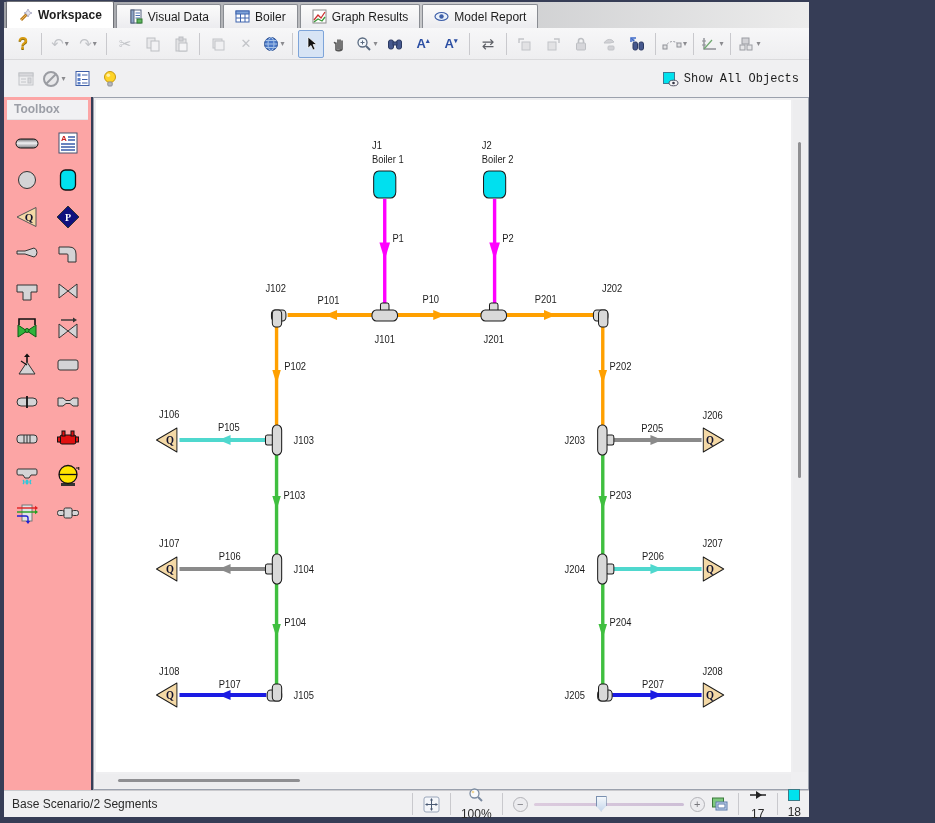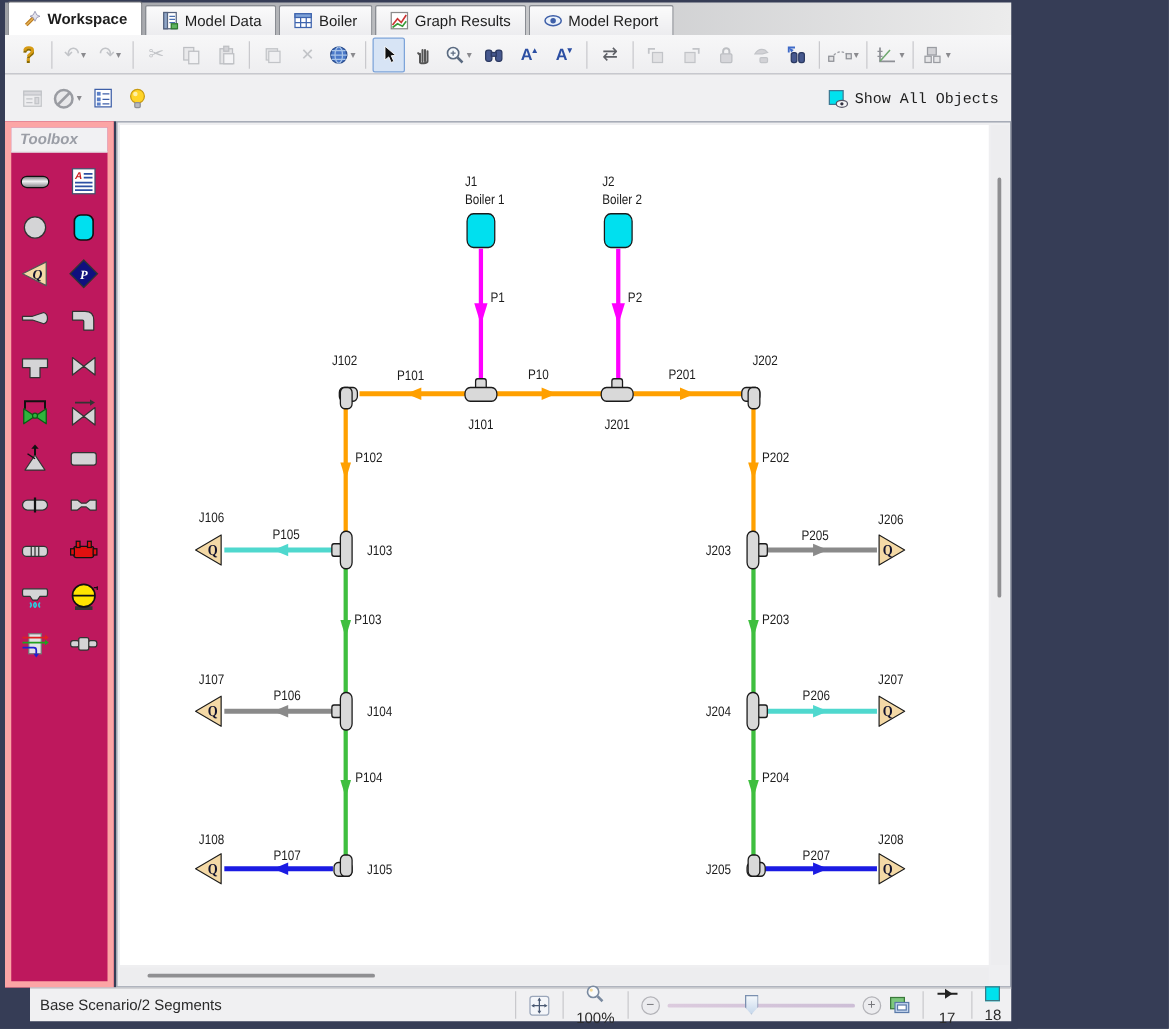--- a/index.html
+++ b/index.html
@@ -28,21 +28,21 @@
   .glyph-dis{color:#C2C4C8;font-size:15px;line-height:1;}
   .glyph-en{color:#5E6066;font-size:15px;line-height:1;}
   .help-q{font-size:17px;font-weight:bold;color:#D79B13;text-shadow:0 1px 0 #8a6a00;}
   .fontA{font-size:13px;font-weight:bold;color:#2C4FA3;line-height:1;}
   .fontA .tri{font-size:7px;vertical-align:super;}
   .showall{margin-left:auto;margin-right:10px;display:flex;align-items:center;gap:5px;
     font-size:12px;color:#1d1d1d;font-family:Liberation Mono, monospace;}
 
   
   .toolbox{position:absolute;left:4px;top:97px;width:87px;bottom:33px;
-    background:#be185d;border:5px solid #fca5a5;box-sizing:border-box;font-style:italic;}
+    background:#fca5a5;border:3px solid #fca5a5;box-sizing:border-box;}
   .toolbox-title{height:17px;font-size:12px;font-weight:bold;color:#9B9EA6;
     padding:2px 0 0 7px;background:#F1F1F3;border-bottom:1px solid #E3E3E6;}
   .toolbox-grid{display:grid;grid-template-columns:1fr 1fr;justify-items:center;
     row-gap:12px;padding-top:10px;}
   .tool{width:30px;height:25px;display:flex;align-items:center;justify-content:center;}
 
   
   .canvas{position:absolute;left:93px;top:97px;right:5px;bottom:33px;
     background:#EFEFF1;border:1px solid #9BA1AD;box-sizing:border-box;}
   .canvas-white{position:absolute;left:2px;top:2px;right:17px;bottom:17px;background:#FFFFFF;}
@@ -50,21 +50,21 @@
   .dlabel{font-family:"Liberation Sans",sans-serif;font-size:11px;fill:#1C1C1C;}
   .qtext{font-family:"Liberation Serif",serif;font-size:12px;font-weight:bold;fill:#12122E;}
   .vscroll{position:absolute;right:1px;top:2px;width:14px;bottom:17px;background:#EDEDEF;}
   .vthumb{position:absolute;left:5px;width:3px;top:42px;height:336px;background:#8F8F92;border-radius:2px;}
   .hscroll{position:absolute;left:2px;right:17px;height:14px;bottom:1px;background:#EDEDEF;}
   .hthumb{position:absolute;left:22px;width:182px;top:5px;height:3px;background:#8F8F92;border-radius:2px;}
 
   
   .statusbar{position:absolute;left:4px;right:5px;bottom:6px;height:27px;background:#F0F0F2;
     border-top:1px solid #CACACE;display:flex;align-items:center;font-size:12px;color:#2A2A2A;
-    padding:0 8px;box-sizing:border-box;margin-left:20px;}
+    padding:0 8px;box-sizing:border-box;}
   .sb-right{margin-left:auto;display:flex;align-items:center;gap:6px;}
   .sb-item{display:flex;align-items:center;gap:4px;flex-direction:column;}
   .slider-track{width:150px;height:3px;background:linear-gradient(to right,#DCCBDE,#CDBED6);
     border-radius:2px;position:relative;}
   .slider-thumb{position:absolute;left:62px;top:-7px;width:11px;height:16px;
     background:linear-gradient(#F4F8FC,#C6D7EB);border:1px solid #7A90B0;box-sizing:border-box;
     clip-path:polygon(0 0,100% 0,100% 62%,50% 100%,0 62%);}
   .roundbtn{width:15px;height:15px;border-radius:50%;background:#ECECEF;border:1px solid #B3B3B8;
     color:#77777C;font-size:11px;line-height:13px;text-align:center;box-sizing:border-box;}
   .cyansq{width:10px;height:10px;background:#00E2EE;border:1px solid #3A7A86;}
@@ -85,21 +85,21 @@
     </div>
     <div class="tab">
       <svg width="15" height="15" viewBox="0 0 15 15">
         <rect x="3" y="1" width="10" height="13" fill="#FFFFFF" stroke="#55637F"></rect>
         <rect x="3" y="1" width="3" height="13" fill="#8FA6C8" stroke="#55637F"></rect>
         <line x1="7.5" y1="4" x2="12" y2="4" stroke="#4A6FB0"></line>
         <line x1="7.5" y1="6.5" x2="12" y2="6.5" stroke="#4A6FB0"></line>
         <line x1="7.5" y1="9" x2="12" y2="9" stroke="#4A6FB0"></line>
         <rect x="9" y="10" width="5" height="4" fill="#5FB45F" stroke="#2F7A2F"></rect>
       </svg>
-      <span>Model Data</span>
+      <span>Visual Data</span>
     </div>
     <div class="tab">
       <svg width="15" height="15" viewBox="0 0 15 15">
         <rect x="1" y="2" width="13" height="11" fill="#FFFFFF" stroke="#3E64AE"></rect>
         <rect x="1" y="2" width="13" height="3" fill="#7FA3D8" stroke="#3E64AE"></rect>
         <line x1="5.5" y1="5" x2="5.5" y2="13" stroke="#3E64AE"></line>
         <line x1="10" y1="5" x2="10" y2="13" stroke="#3E64AE"></line>
         <line x1="1" y1="9" x2="14" y2="9" stroke="#3E64AE"></line>
       </svg>
       <span>Boiler</span>

